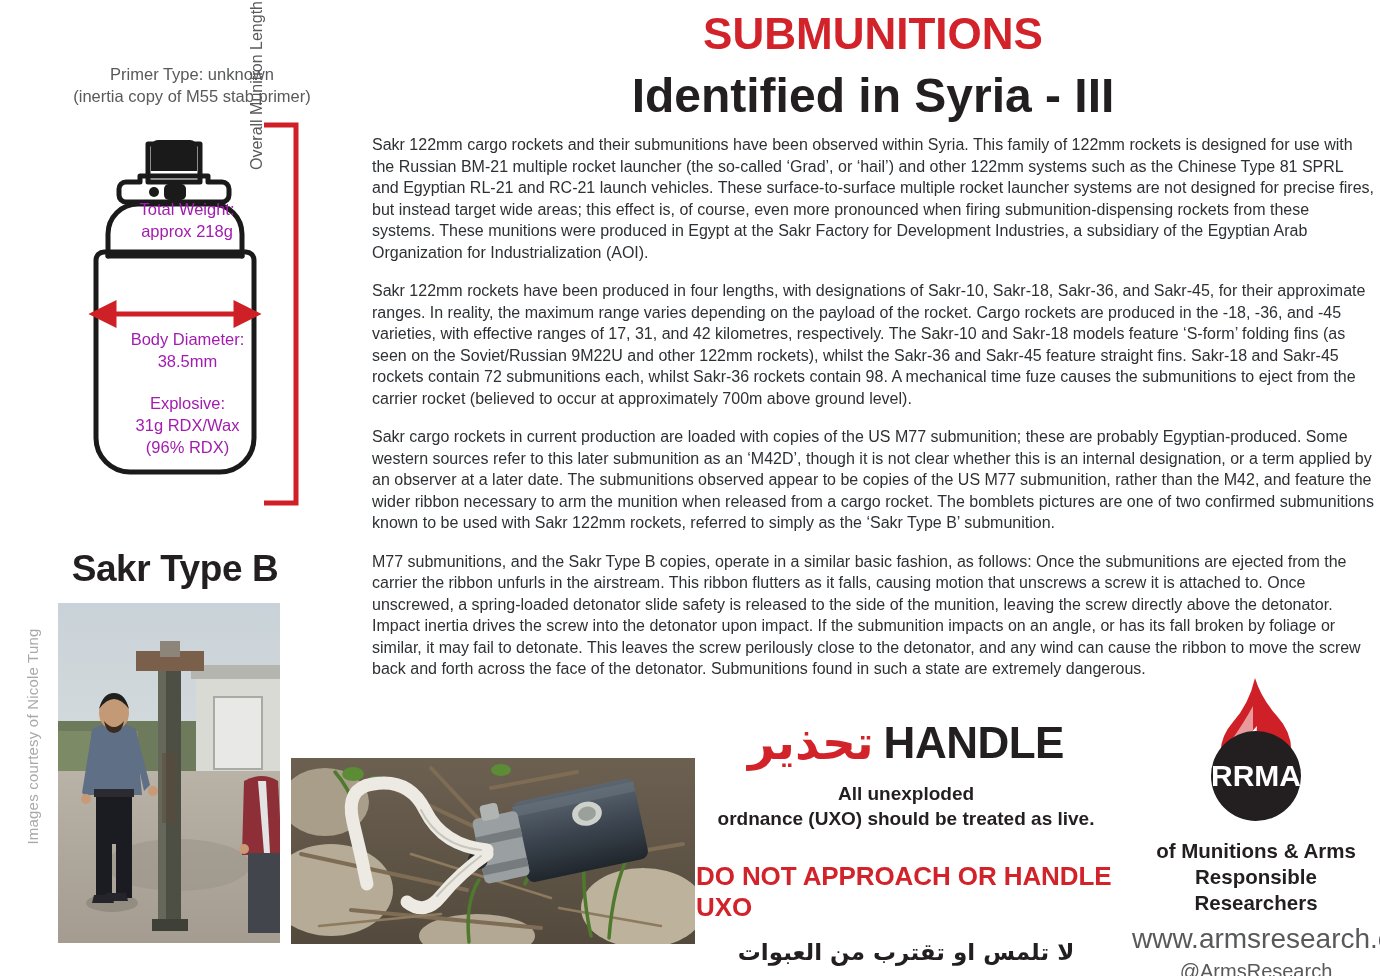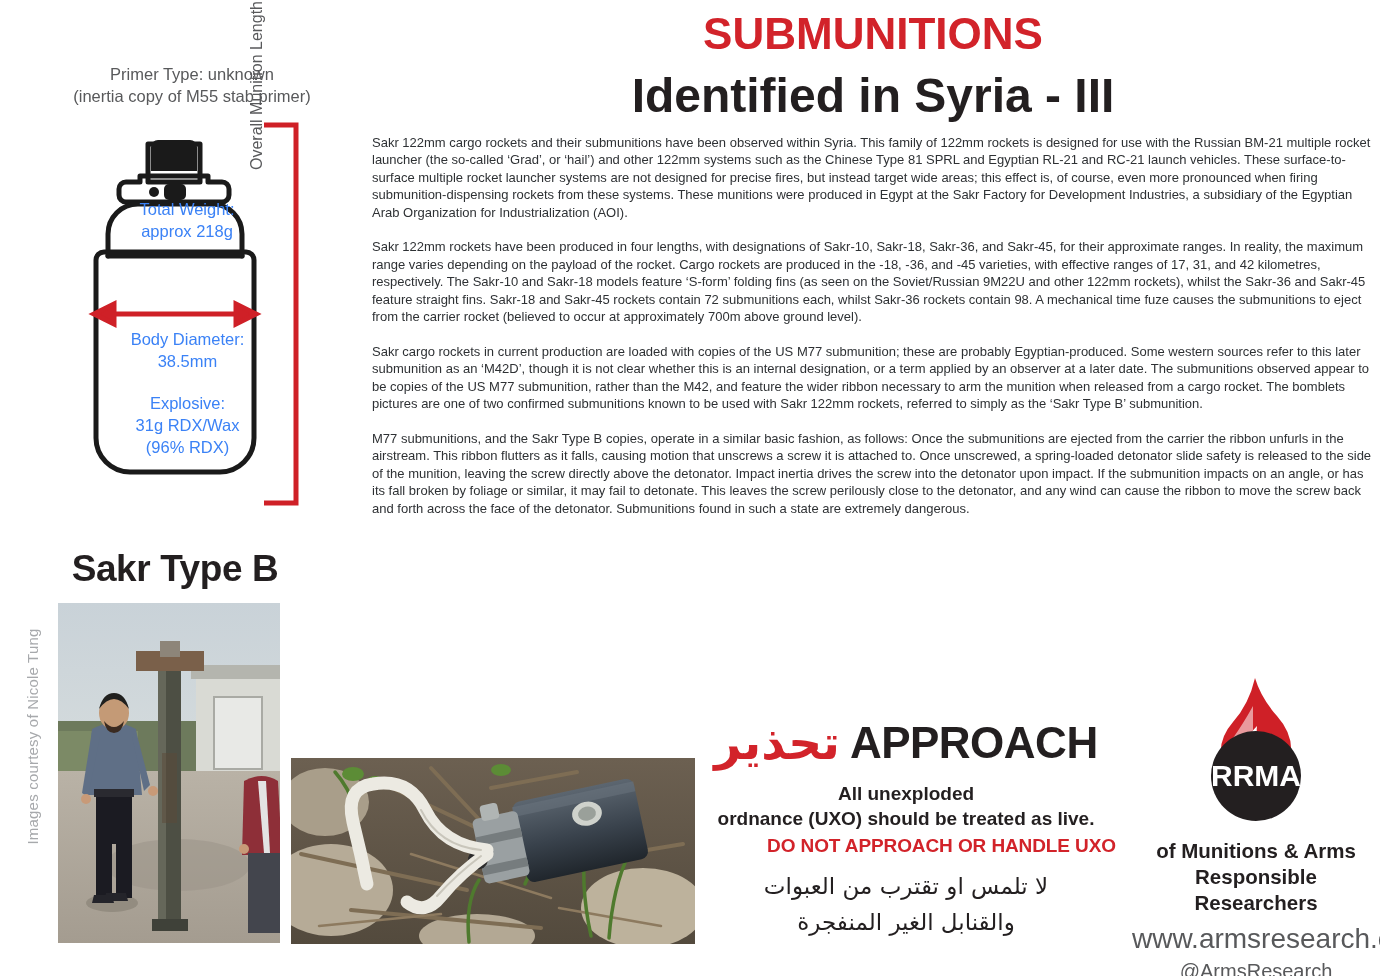--- a/index.html
+++ b/index.html
@@ -33,21 +33,21 @@
   .diagram svg { display:block; }
 
   .dim-vert-label {
     position:absolute; left:248px; top:170px;
     width:300px;
     transform: rotate(-90deg); transform-origin: left top;
     font-size:16px; color:#58595b; white-space:nowrap;
     text-align:left;
   }
 
-  .dlabel { position:absolute; text-align:center; color:#3b82f6; font-size:16.5px; line-height:1.34; }
+  .dlabel { position:absolute; text-align:center; color:#a21caf; font-size:16.5px; line-height:1.34; }
   .dl-weight { left:112px; top:198px; width:150px; }
   .dl-diam   { left:110px; top:328px; width:155px; }
   .dl-expl   { left:105px; top:392px; width:165px; }
 
   .sakr-title {
     position:absolute; left:30px; top:530px; width:290px;
     text-align:center; font-size:37px; font-weight:bold; color:#231f20;
     letter-spacing:-0.4px;
     margin-top:18px;
   }
@@ -65,21 +65,21 @@
     color:#d2232a; letter-spacing:0px; line-height:1;
   }
   .title-sub {
     position:absolute; left:0; top:72px; width:1014px;
     text-align:center; font-size:48px; font-weight:bold;
     color:#231f20; letter-spacing:0px; line-height:1;
   }
 
   .body-text {
     position:absolute; left:6px; top:134px; width:1002px;
-    font-size:13px; line-height:1.345; color:#2e3134;
+    font-size:16px; line-height:1.345; color:#2e3134;
     text-align:left;
   }
   .body-text p { margin:0 0 17px 0; }
   .body-text p:last-child { margin-bottom:8px; }
 
   
   .warning-block { position:absolute; left:330px; top:718px; width:420px; }
 
   .warn-head { position:relative; height:58px; text-align:center; }
   .warn-ar {
@@ -95,25 +95,25 @@
   }
   .warn-line1 {
     text-align:center; font-size:19px; font-weight:bold; color:#231f20;
     margin-top:6px; line-height:1.3;
   }
   .warn-line2 {
     text-align:center; font-size:19px; font-weight:bold; color:#231f20;
     line-height:1.3;
   }
   .warn-red {
-    text-align:right; font-size:19px; font-weight:bold; color:#d2232a;
-    margin-top:4px; letter-spacing:-0.1px;
+    text-align:left; font-size:26px; font-weight:bold; color:#d2232a;
+    margin-top:30px; letter-spacing:-0.1px;
   }
   .warn-ar2 {
-    text-align:center; font-size:23px; font-weight:normal; color:#231f20;
+    text-align:center; font-size:23px; font-weight:bold; color:#231f20;
     direction:rtl; margin-top:13px; line-height:1.45;
     font-family:"DejaVu Sans", sans-serif;
   }
 
   
   .rrma-block { position:absolute; left:766px; top:676px; width:248px; text-align:center; }
   .rrma-logo { width:130px; height:148px; margin:0 auto; display:block; }
   .rrma-name {
     font-size:20.5px; font-weight:bold; color:#231f20; line-height:1.26;
     margin-top:14px;
@@ -326,21 +326,21 @@
 
     <div class="body-text">
       <p>Sakr 122mm cargo rockets and their submunitions have been observed within Syria. This family of 122mm rockets is designed for use with the Russian BM-21 multiple rocket launcher (the so-called ‘Grad’, or ‘hail’) and other 122mm systems such as the Chinese Type 81 SPRL and Egyptian RL-21 and RC-21 launch vehicles. These surface-to-surface multiple rocket launcher systems are not designed for precise fires, but instead target wide areas; this effect is, of course, even more pronounced when firing submunition-dispensing rockets from these systems. These munitions were produced in Egypt at the Sakr Factory for Development Industries, a subsidiary of the Egyptian Arab Organization for Industrialization (AOI).</p>
       <p>Sakr 122mm rockets have been produced in four lengths, with designations of Sakr-10, Sakr-18, Sakr-36, and Sakr-45, for their approximate ranges. In reality, the maximum range varies depending on the payload of the rocket. Cargo rockets are produced in the -18, -36, and -45 varieties, with effective ranges of 17, 31, and 42 kilometres, respectively. The Sakr-10 and Sakr-18 models feature ‘S-form’ folding fins (as seen on the Soviet/Russian 9M22U and other 122mm rockets), whilst the Sakr-36 and Sakr-45 feature straight fins. Sakr-18 and Sakr-45 rockets contain 72 submunitions each, whilst Sakr-36 rockets contain 98. A mechanical time fuze causes the submunitions to eject from the carrier rocket (believed to occur at approximately 700m above ground level).</p>
       <p>Sakr cargo rockets in current production are loaded with copies of the US M77 submunition; these are probably Egyptian-produced. Some western sources refer to this later submunition as an ‘M42D’, though it is not clear whether this is an internal designation, or a term applied by an observer at a later date. The submunitions observed appear to be copies of the US M77 submunition, rather than the M42, and feature the wider ribbon necessary to arm the munition when released from a cargo rocket. The bomblets pictures are one of two confirmed submunitions known to be used with Sakr 122mm rockets, referred to simply as the ‘Sakr Type B’ submunition.</p>
       <p>M77 submunitions, and the Sakr Type B copies, operate in a similar basic fashion, as follows:  Once the submunitions are ejected from the carrier the ribbon unfurls in the airstream. This ribbon flutters as it falls, causing motion that unscrews a screw it is attached to. Once unscrewed, a spring-loaded detonator slide safety is released to the side of the munition, leaving the screw directly above the detonator. Impact inertia drives the screw into the detonator upon impact. If the submunition impacts on an angle, or has its fall broken by foliage or similar, it may fail to detonate. This leaves the screw perilously close to the detonator, and any wind can cause the ribbon to move the screw back and forth across the face of the detonator. Submunitions found in such a state are extremely dangerous.</p>
     </div>
 
     <div class="warning-block">
       <div class="warn-head">
-        <span class="warn-ar">تحذير</span><span class="warn-en">APPROACH</span>
+        <span class="warn-ar">تحذير</span><span class="warn-en">HANDLE</span>
       </div>
       <div class="warn-line1">All unexploded</div>
       <div class="warn-line2">ordnance (UXO) should be treated as live.</div>
       <div class="warn-red">DO NOT APPROACH OR HANDLE UXO</div>
       <div class="warn-ar2">لا تلمس او تقترب من العبوات</div>
       <div class="warn-ar2" style="margin-top:2px">والقنابل الغير المنفجرة</div>
     </div>
 
     <div class="rrma-block">
       <svg class="rrma-logo" viewBox="0 0 130 148">

